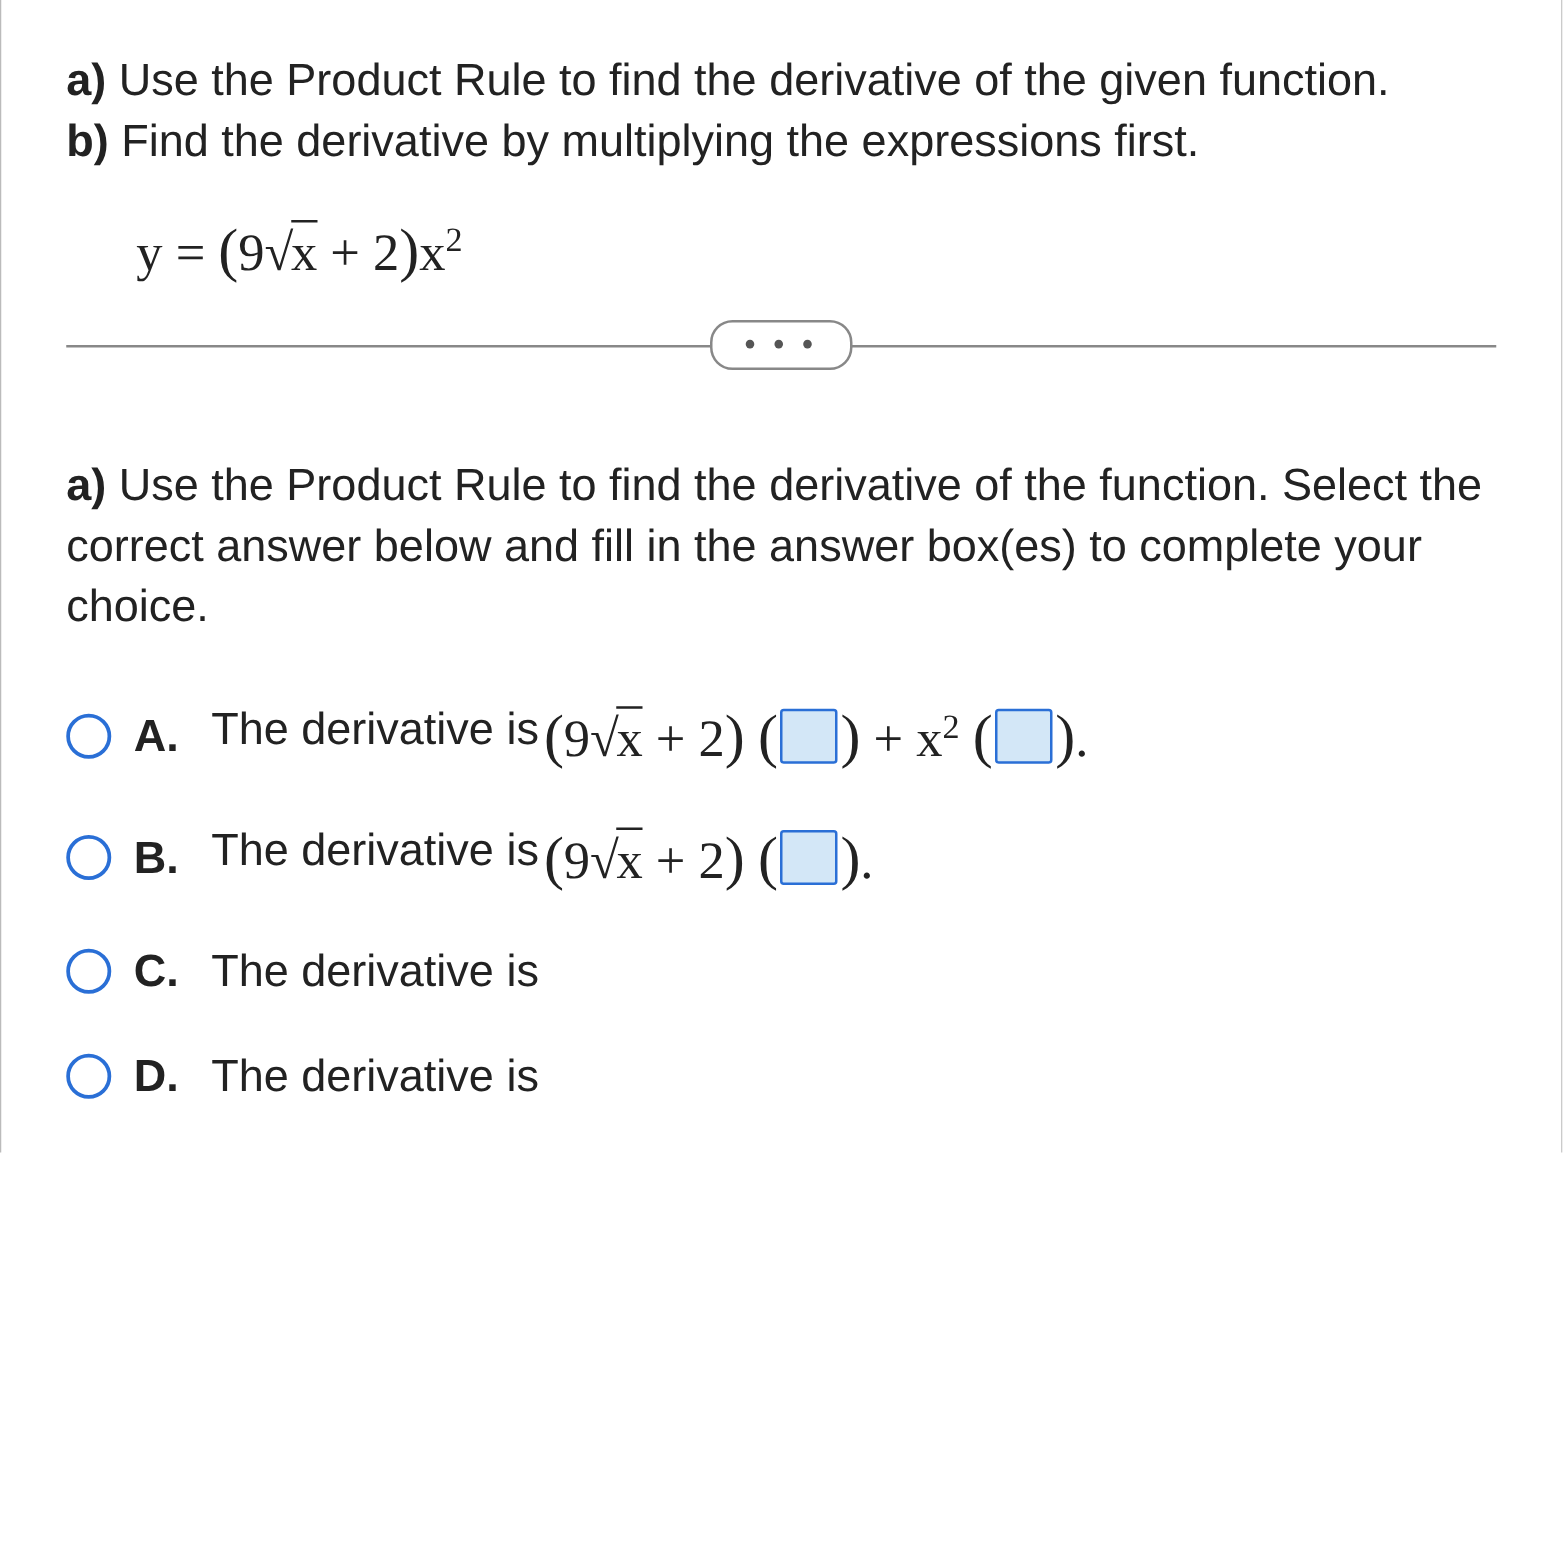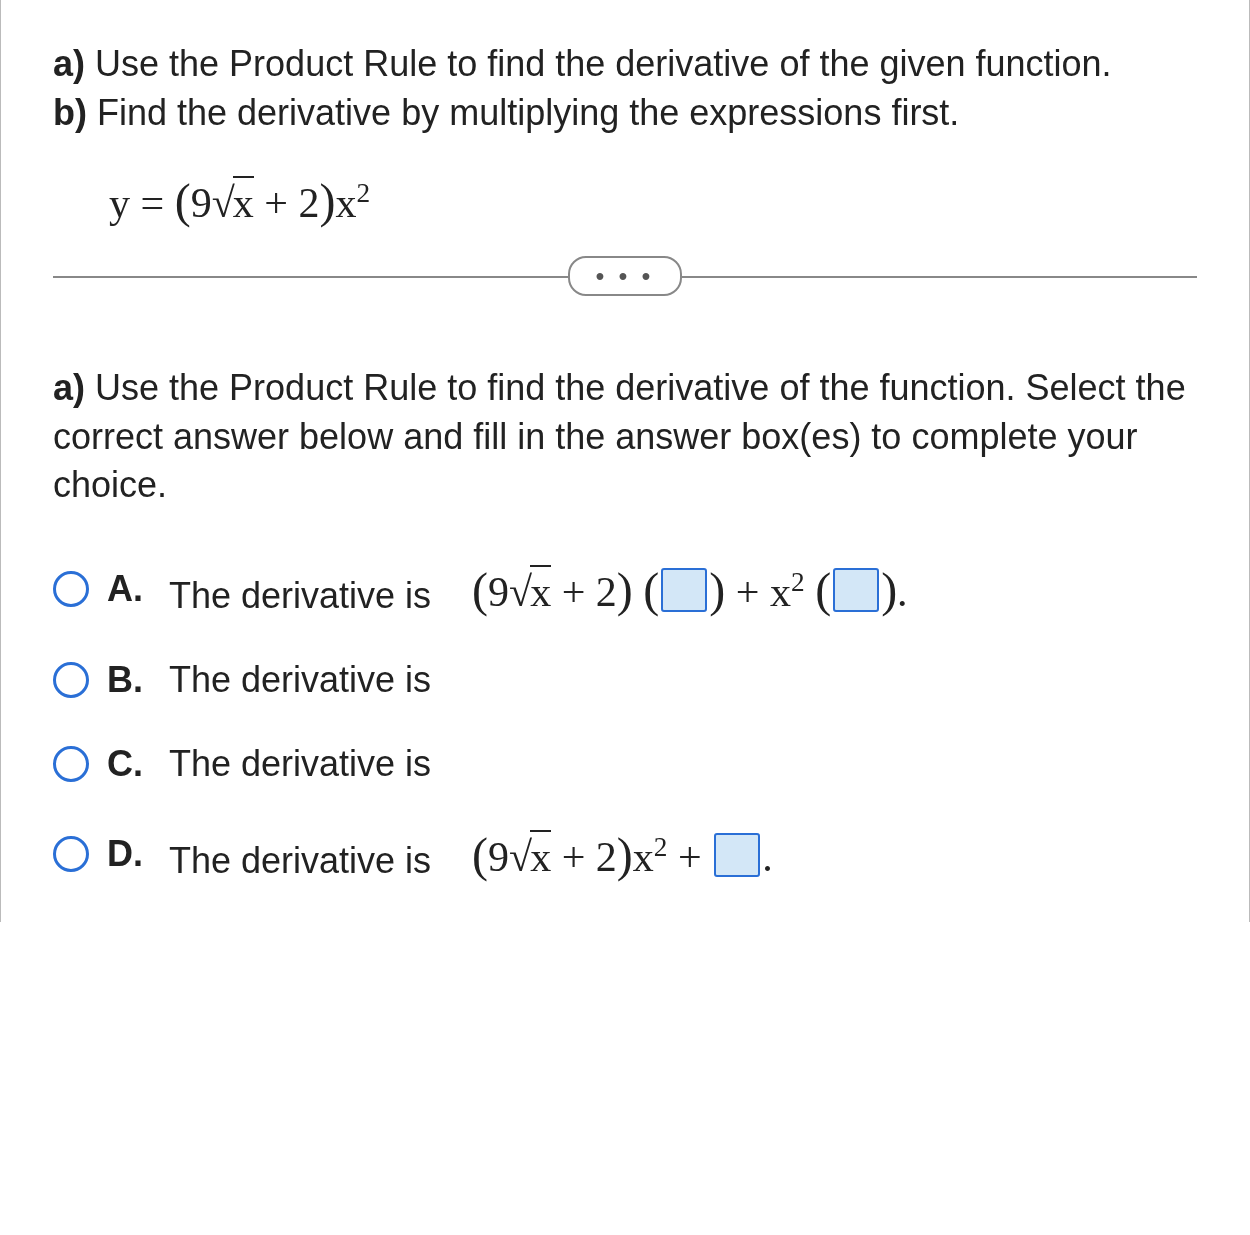--- a/index.html
+++ b/index.html
@@ -83,29 +83,28 @@
     border: 3px solid #2a6fd6;
     border-radius: 50%;
     flex: 0 0 auto;
   }
   .opt-letter {
     font-weight: 700;
     width: 44px;
   }
   .opt-body {
     display: flex;
-    align-items: flex-end;
+    align-items: flex-start;
     flex-wrap: nowrap;
     gap: 4px;
     font-family: Arial, sans-serif;
   }
   .math {
     font-family: "Times New Roman", Times, serif;
     font-size: 42px;
-    margin-left: 37px;
   }
   .sqrt {
     font-family: "Times New Roman", serif;
     position: relative;
     display: inline-block;
   }
   .sqrt-bar {
     border-top: 2.5px solid #222;
     padding-top: 2px;
     margin-left: -2px;
@@ -166,38 +165,37 @@
           <span class="paren">(</span><span class="blank"></span><span class="paren">)</span><span>.</span>
         </span>
       </div>
     </div>
 
     <div class="option">
       <div class="radio"></div>
       <div class="opt-letter">B.</div>
       <div class="opt-body">
         <span>The derivative is </span>
+        <span class="math">
+          <span class="paren">(</span><span>9</span><span class="sqrt">√<span class="sqrt-bar">x</span></span><span> + 2</span><span class="paren">)</span>
+          <span class="paren">(</span><span class="blank"></span><span class="paren">)</span><span>.</span>
+        </span>
       </div>
     </div>
 
     <div class="option">
       <div class="radio"></div>
       <div class="opt-letter">C.</div>
       <div class="opt-body">
         <span>The derivative is </span>
       </div>
     </div>
 
     <div class="option">
       <div class="radio"></div>
       <div class="opt-letter">D.</div>
       <div class="opt-body">
         <span>The derivative is </span>
-        <span class="math">
-          <span class="paren">(</span><span>9</span><span class="sqrt">√<span class="sqrt-bar">x</span></span><span> + 2</span><span class="paren">)</span><span>x</span><sup>2</sup>
-          <span> + </span>
-          <span class="blank"></span><span>.</span>
-        </span>
       </div>
     </div>
 
   </div>
 </div>
 
 </body></html>

